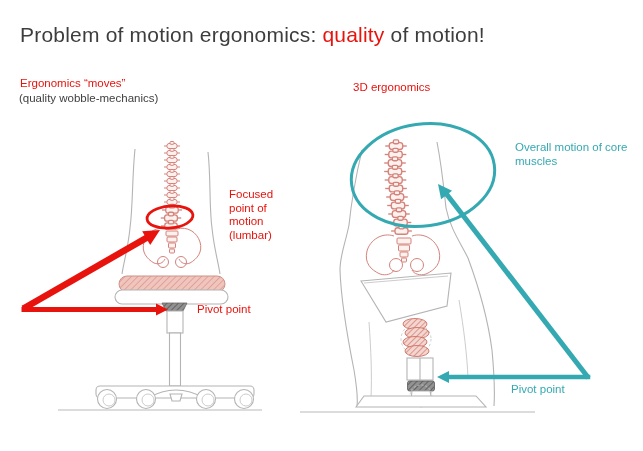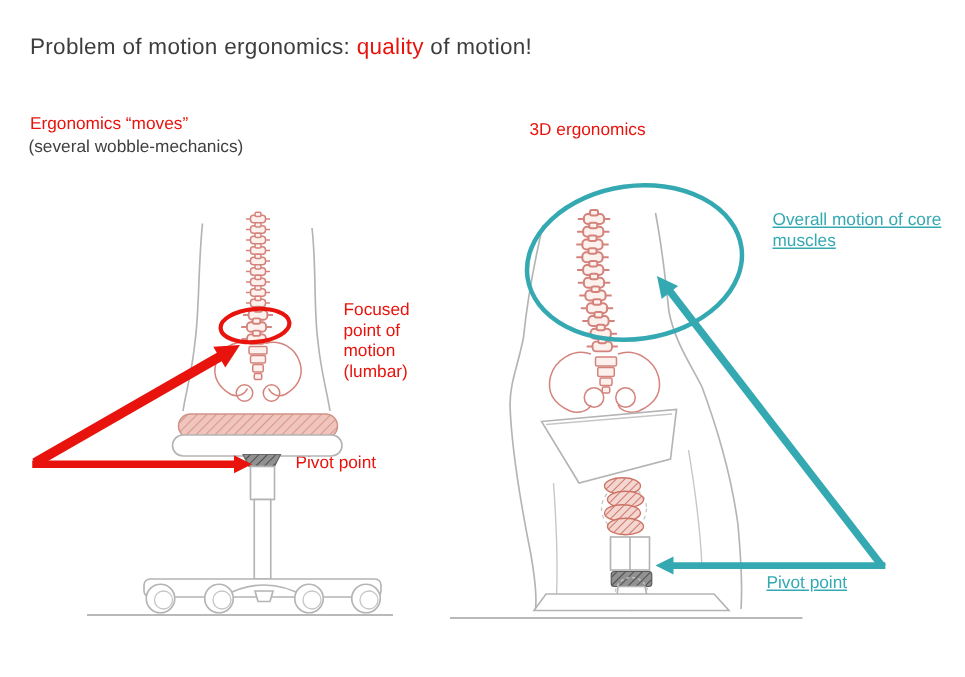--- a/index.html
+++ b/index.html
@@ -14,29 +14,29 @@
   body{
     position:relative;
     width:643px;height:451px;
     background:#ffffff;
     font-family:"Liberation Sans", sans-serif;
     overflow:hidden;
   }
   .abs{position:absolute;}
   .slide-title{
     left:20px;top:23px;
-    font-size:15px;
+    font-size:21px;
     color:var(--title-gray);
     letter-spacing:0.2px;
     white-space:nowrap;
   }
   .slide-title .hl{color:var(--accent-red);}
   .lbl{font-size:11.5px;line-height:13.5px;}
   .red{color:var(--accent-red);}
-  .teal{color:var(--accent-teal);text-decoration:underline;}
+  .teal{color:var(--accent-teal);}
   .gray{color:#404040;}
   .prewrap{white-space:pre-line;}
   #figure-svg{left:0;top:0;}
   .outline{stroke:var(--outline-gray);fill:none;stroke-width:1.1;}
   .outline-thin{stroke:#c6c6c6;fill:none;stroke-width:0.9;}
   .white-part{stroke:var(--outline-gray);fill:#ffffff;stroke-width:1.1;}
   .bone{stroke:var(--bone-pink);fill:#fdf1ee;stroke-width:1;}
   .bone-line{stroke:var(--bone-pink);fill:none;stroke-width:1;}
   .red-stroke{stroke:var(--accent-red);fill:none;}
   .red-fill{fill:var(--accent-red);stroke:none;}
@@ -45,25 +45,25 @@
   .ground{stroke:#b9b9b9;stroke-width:1.2;fill:none;}
 </style>
 </head>
 <body>
 
 <div class="abs slide-title">
   <span>Problem of motion ergonomics: </span><span class="hl">quality</span><span> of motion!</span>
 </div>
 
 <div class="abs lbl red" style="left:20px;top:77px;text-align:center;">Ergonomics “moves”</div>
-<div class="abs lbl gray" style="left:19px;top:92px;">(several wobble-mechanics)</div>
+<div class="abs lbl gray" style="left:19px;top:92px;">(quality wobble-mechanics)</div>
 
 <div class="abs lbl red" style="left:353px;top:81px;">3D ergonomics</div>
 
-<div class="abs lbl red prewrap" style="left:229px;top:201px;width:60px;">Focused
+<div class="abs lbl red prewrap" style="left:229px;top:188px;width:60px;">Focused
 point of
 motion
 (lumbar)</div>
 <div class="abs lbl red" style="left:197px;top:303px;">Pivot point</div>
 <div class="abs lbl teal" style="left:515px;top:140px;width:124px;line-height:14px;">Overall motion of core muscles</div>
 <div class="abs lbl teal" style="left:511px;top:383px;">Pivot point</div>
 
 <svg id="figure-svg" class="abs" width="643" height="451" viewBox="0 0 643 451">
   <defs>
     <pattern id="hatchPink" width="4.5" height="4.5" patternUnits="userSpaceOnUse" patternTransform="rotate(45)">

